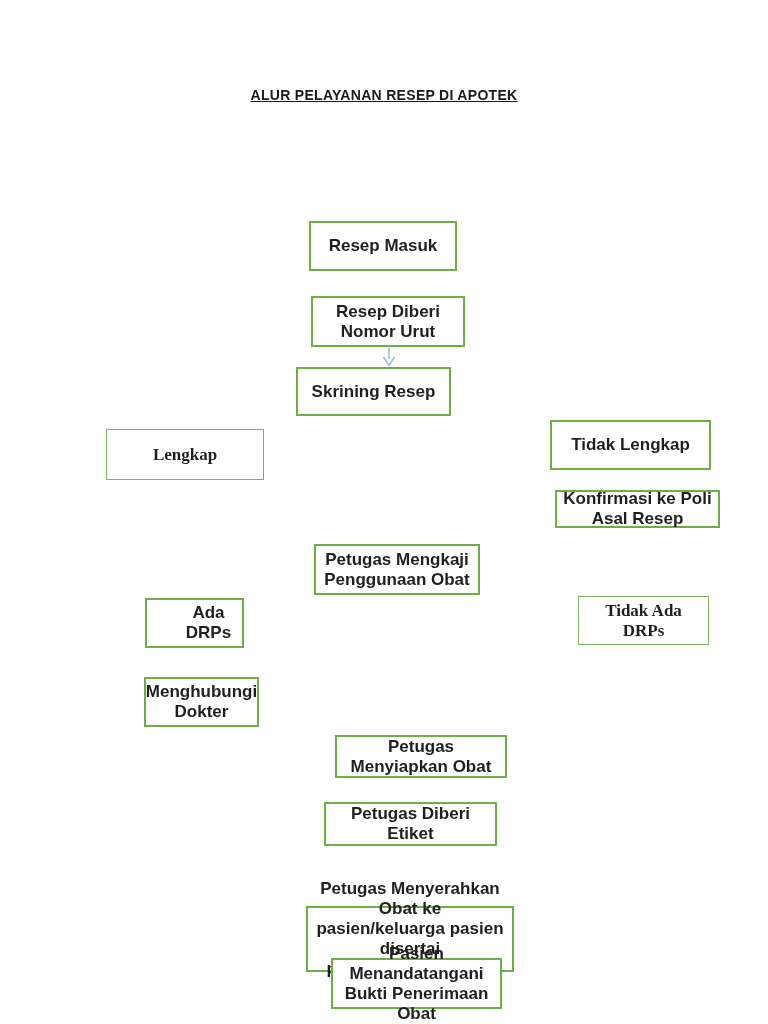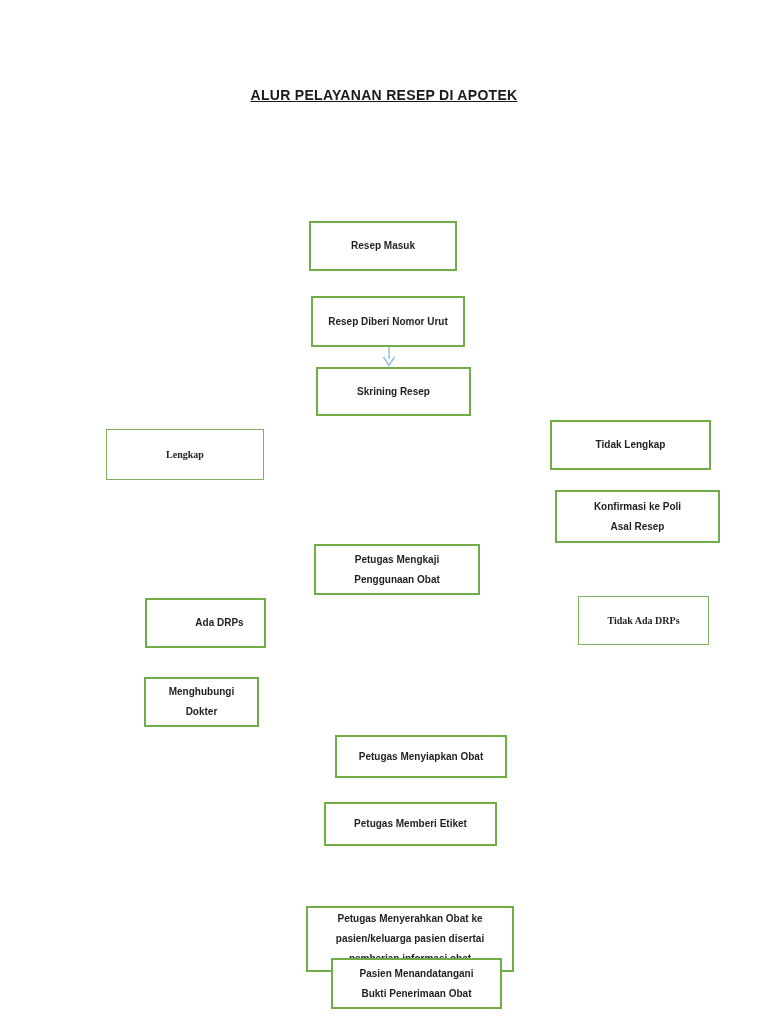--- a/index.html
+++ b/index.html
@@ -37,21 +37,21 @@
     justify-content: center;
     text-align: center;
   }
   .node.thin {
     border-width: 1.5px;
     border-color: #7fb25c;
     font-family: Liberation Serif, serif;
   }
   .node > span {
     display: block;
-    font-size: 10px;
+    font-size: 17px;
     font-weight: bold;
     line-height: 20px;
     color: #1f1f1f;
     white-space: pre-line;
     padding: 0 4px;
   }
   .connector {
     position: absolute;
   }
 </style>
@@ -68,61 +68,61 @@
 
   <div class="node" style="left:311px; top:296px; width:154px; height:51px;">
     <span>Resep Diberi Nomor Urut</span>
   </div>
 
   <svg class="connector" style="left:380px; top:346px;" width="18" height="21" viewBox="0 0 18 21" aria-hidden="true">
     <line x1="9" y1="0.5" x2="9" y2="13" stroke="#9CC2E5" stroke-width="1.6"></line>
     <path d="M3.5 11 L9 19.5 L14.5 11" fill="none" stroke="#9CC2E5" stroke-width="1.6"></path>
   </svg>
 
-  <div class="node" style="left:316px; top:367px; width:155px; height:49px;">
+  <div class="node" style="left:296px; top:367px; width:155px; height:49px;">
     <span>Skrining Resep</span>
   </div>
 
   <div class="node thin" style="left:106px; top:429px; width:158px; height:51px;">
     <span>Lengkap</span>
   </div>
 
   <div class="node" style="left:550px; top:420px; width:161px; height:50px;align-items:center;">
     <span>Tidak Lengkap</span>
   </div>
 
-  <div class="node" style="left:555px; top:490px; width:165px; height:53px;">
+  <div class="node" style="left:555px; top:490px; width:165px; height:38px;">
     <span>Konfirmasi ke Poli
 Asal Resep</span>
   </div>
 
   <div class="node" style="left:314px; top:544px; width:166px; height:51px;">
     <span>Petugas Mengkaji
 Penggunaan Obat</span>
   </div>
 
-  <div class="node" style="left:145px; top:598px; width:121px; height:50px;padding-left:28px;">
+  <div class="node" style="left:145px; top:598px; width:99px; height:50px;padding-left:28px;">
     <span>Ada DRPs</span>
   </div>
 
   <div class="node thin" style="left:578px; top:596px; width:131px; height:49px;">
     <span>Tidak Ada DRPs</span>
   </div>
 
   <div class="node" style="left:144px; top:677px; width:115px; height:50px;">
     <span>Menghubungi
 Dokter</span>
   </div>
 
   <div class="node" style="left:324px; top:735px; width:172px; height:43px;margin-left:11px;">
     <span>Petugas Menyiapkan Obat</span>
   </div>
 
   <div class="node" style="left:324px; top:802px; width:173px; height:44px;">
-    <span>Petugas Memberi Etiket</span>
+    <span>Petugas Diberi Etiket</span>
   </div>
 
   <div class="node" style="left:306px; top:866px; width:208px; height:66px;margin-top:40px;">
     <span>Petugas Menyerahkan Obat ke
 pasien/keluarga pasien disertai
 pemberian informasi obat</span>
   </div>
 
   <div class="node" style="left:331px; top:958px; width:171px; height:51px;">
     <span>Pasien Menandatangani

